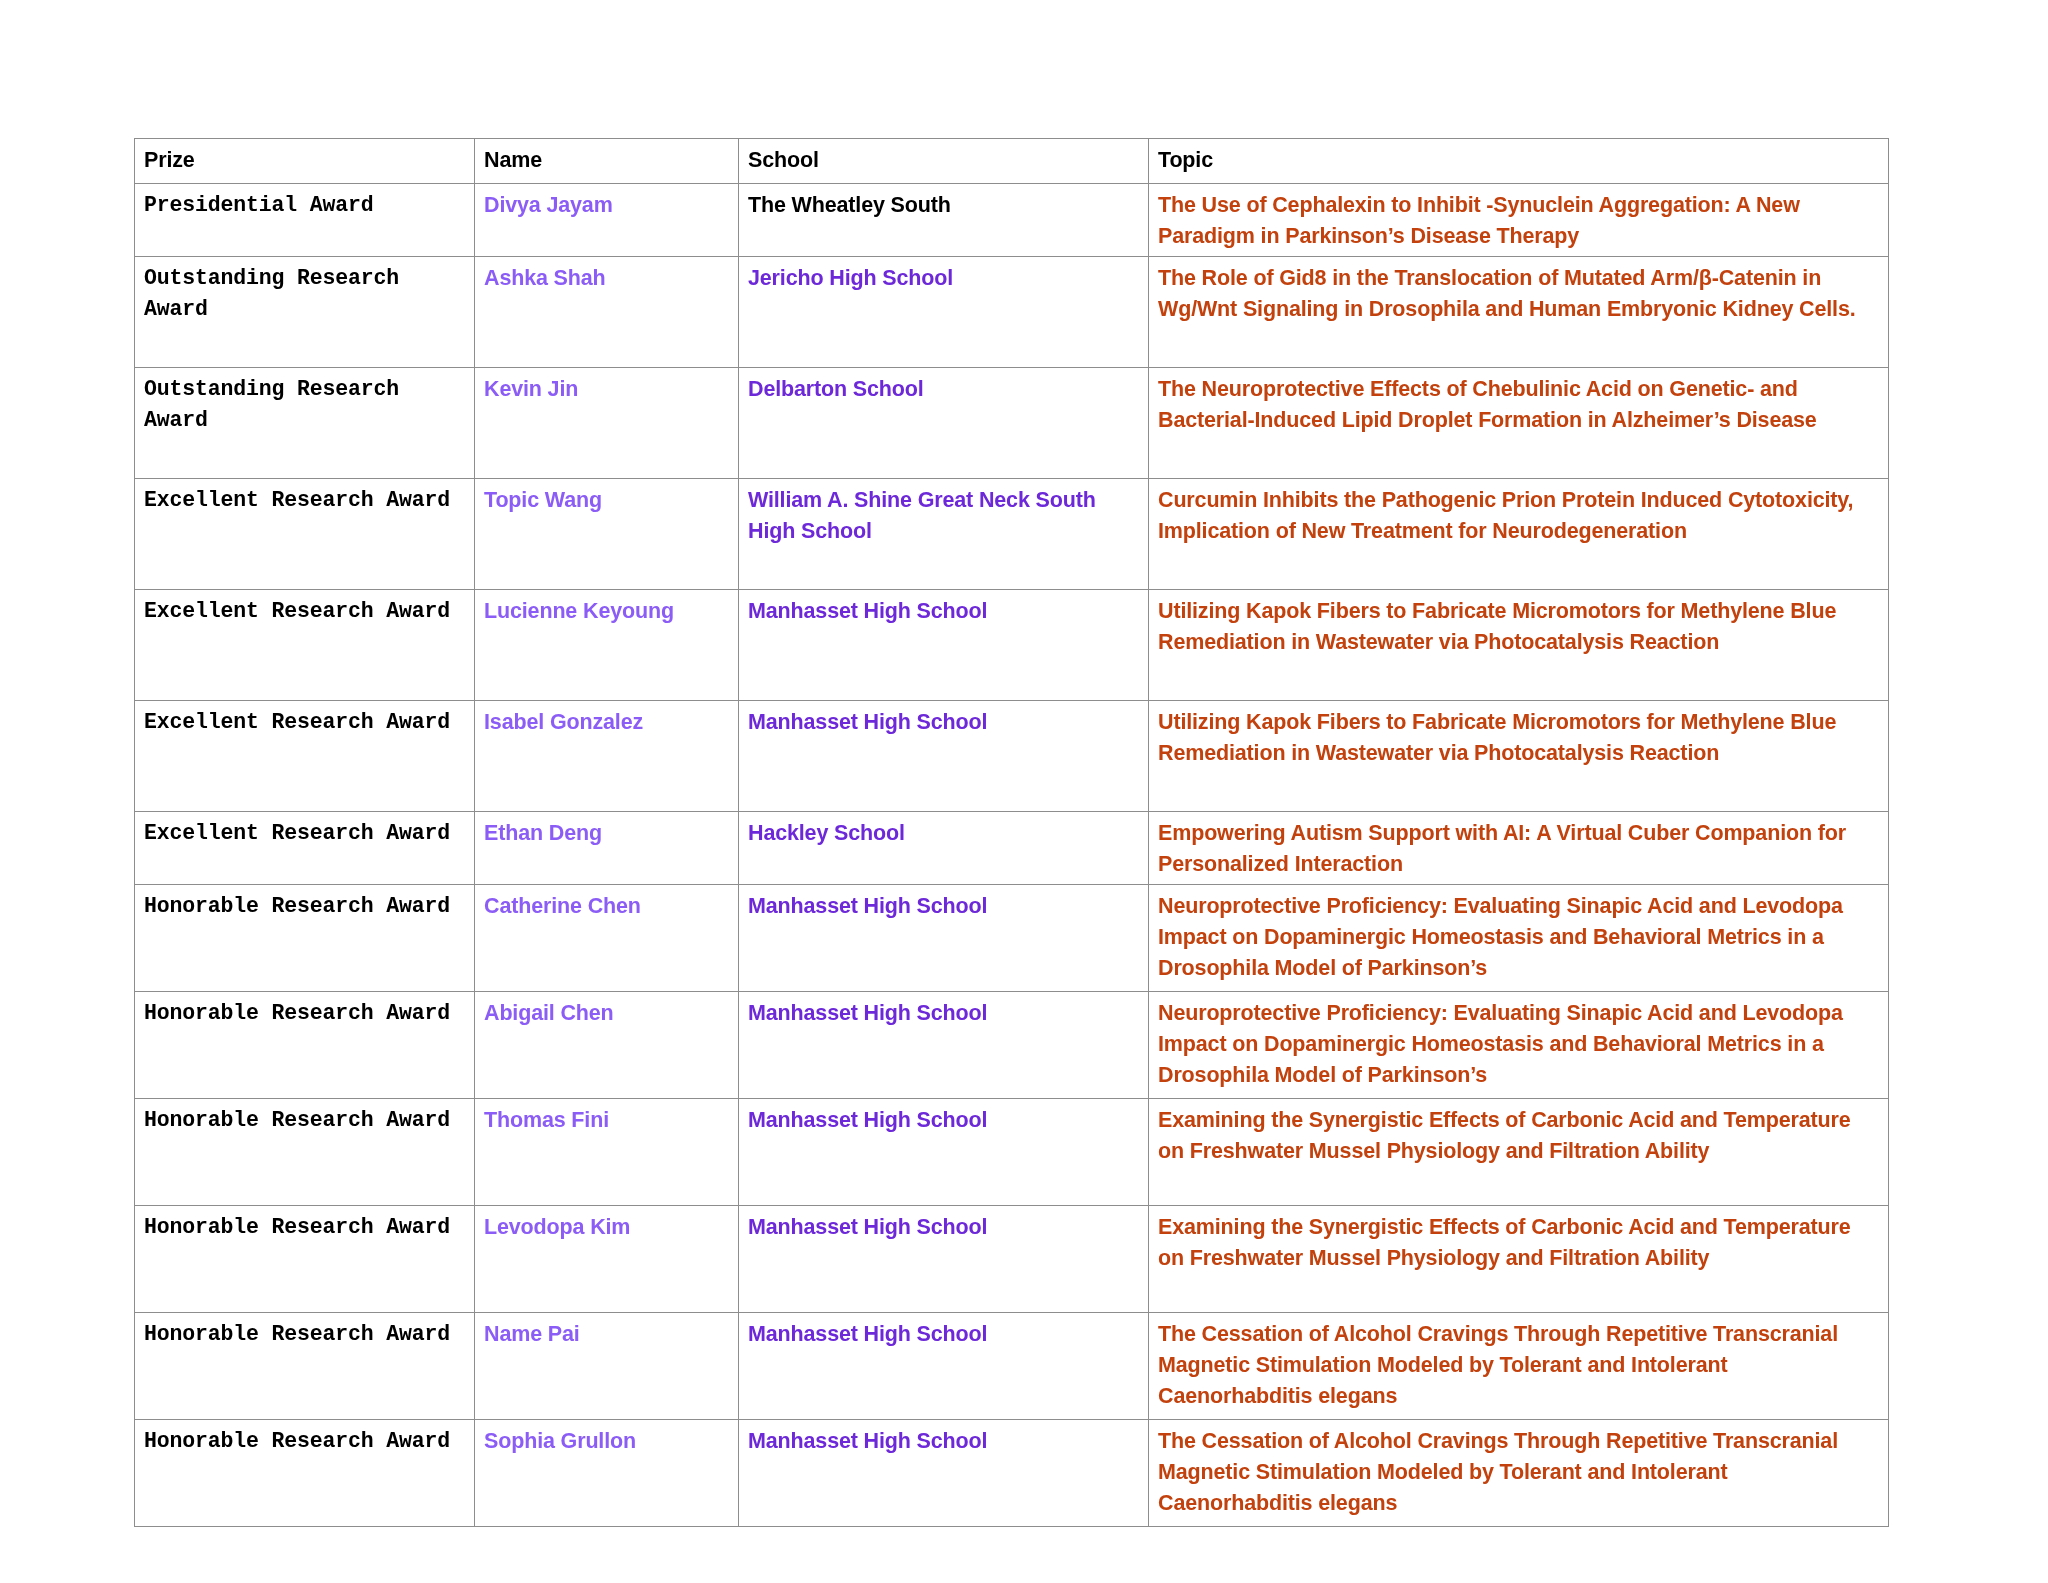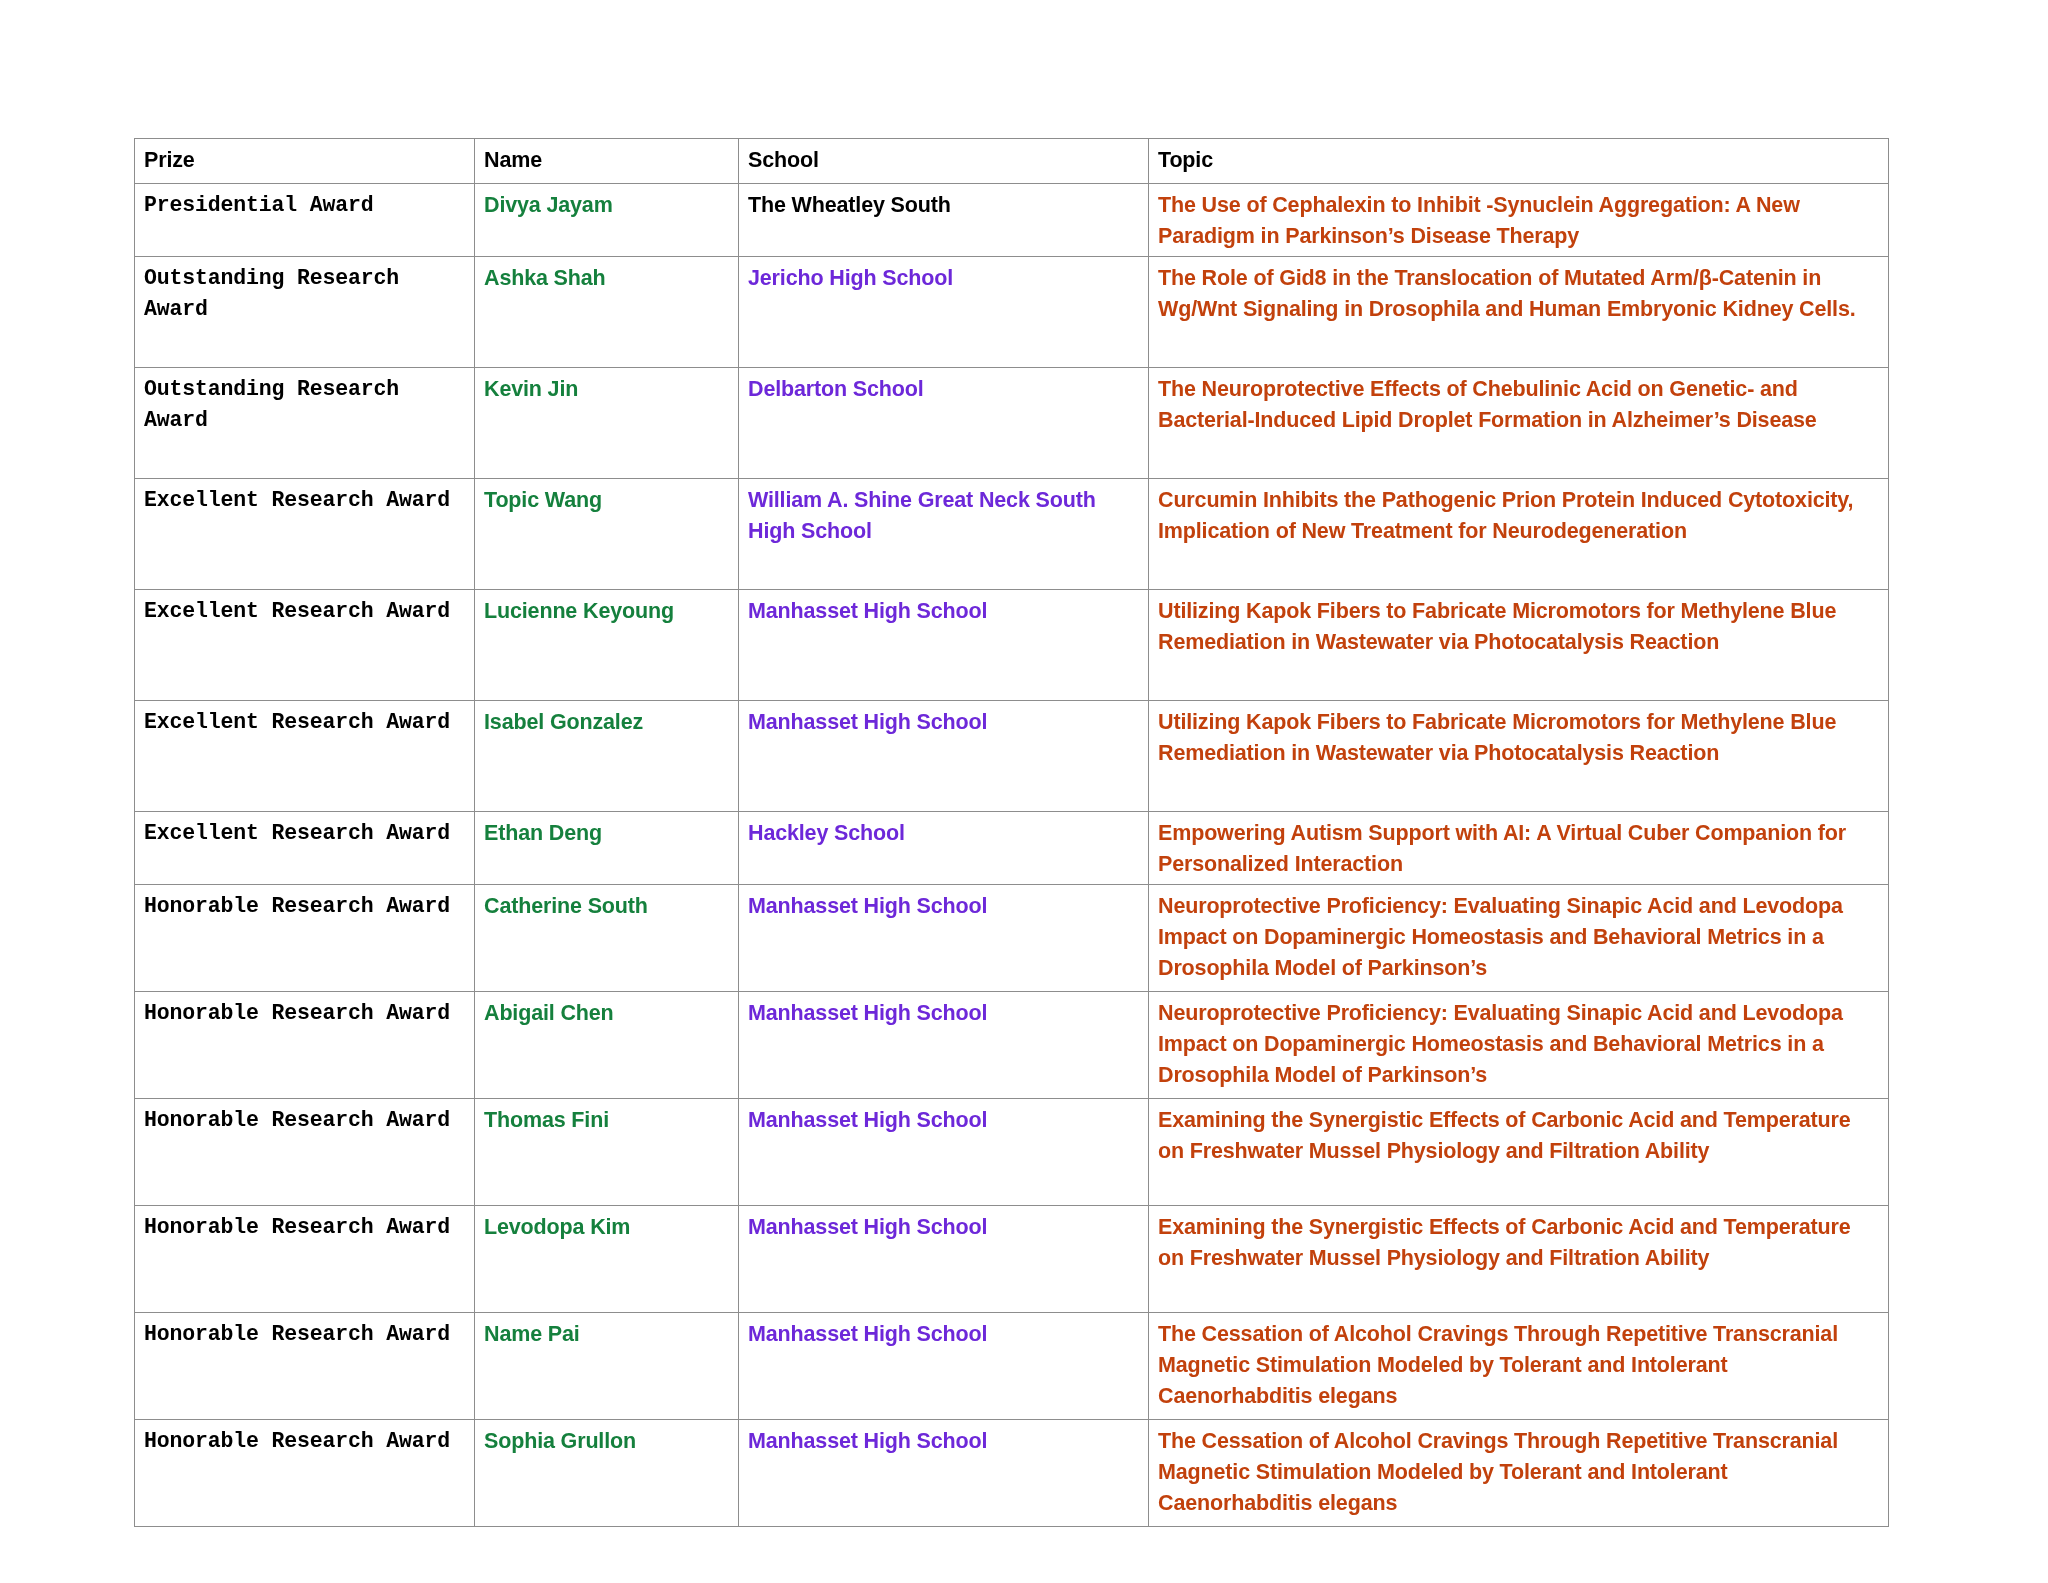--- a/index.html
+++ b/index.html
@@ -45,21 +45,21 @@
     text-align: left;
     color: #000000;
     height: 34px;
   }
   .col-prize   { width: 340px; }
   .col-name    { width: 264px; }
   .col-school  { width: 410px; }
   .col-topic   { width: 740px; }
 
   .cell-prize  { color: #000000; font-family: Liberation Mono, monospace; }
-  .cell-name   { color: #15803d; }
+  .cell-name   { color: #8b5cf6; }
   .cell-school { color: #6d28d9; }
   .cell-school.dark { color: #000000; }
   .cell-topic  { color: #c2410c; }
 
   
   tr.r0 td { height: 62px; }
   tr.r1 td { height: 100px; }
   tr.r2 td { height: 100px; }
   tr.r3 td { height: 100px; }
   tr.r4 td { height: 100px; }
@@ -130,21 +130,21 @@
             <td class="cell-topic">Utilizing Kapok Fibers to Fabricate Micromotors for Methylene Blue Remediation in Wastewater via Photocatalysis Reaction</td>
           </tr>
           <tr class="r6">
             <td class="cell-prize">Excellent Research Award</td>
             <td class="cell-name">Ethan Deng</td>
             <td class="cell-school">Hackley School</td>
             <td class="cell-topic">Empowering Autism Support with AI: A Virtual Cuber Companion for Personalized Interaction</td>
           </tr>
           <tr class="r7">
             <td class="cell-prize">Honorable Research Award</td>
-            <td class="cell-name">Catherine South</td>
+            <td class="cell-name">Catherine Chen</td>
             <td class="cell-school">Manhasset High School</td>
             <td class="cell-topic">Neuroprotective Proficiency: Evaluating Sinapic Acid and Levodopa Impact on Dopaminergic Homeostasis and Behavioral Metrics in a Drosophila Model of Parkinson’s</td>
           </tr>
           <tr class="r8">
             <td class="cell-prize">Honorable Research Award</td>
             <td class="cell-name">Abigail Chen</td>
             <td class="cell-school">Manhasset High School</td>
             <td class="cell-topic">Neuroprotective Proficiency: Evaluating Sinapic Acid and Levodopa Impact on Dopaminergic Homeostasis and Behavioral Metrics in a Drosophila Model of Parkinson’s</td>
           </tr>
           <tr class="r9">

